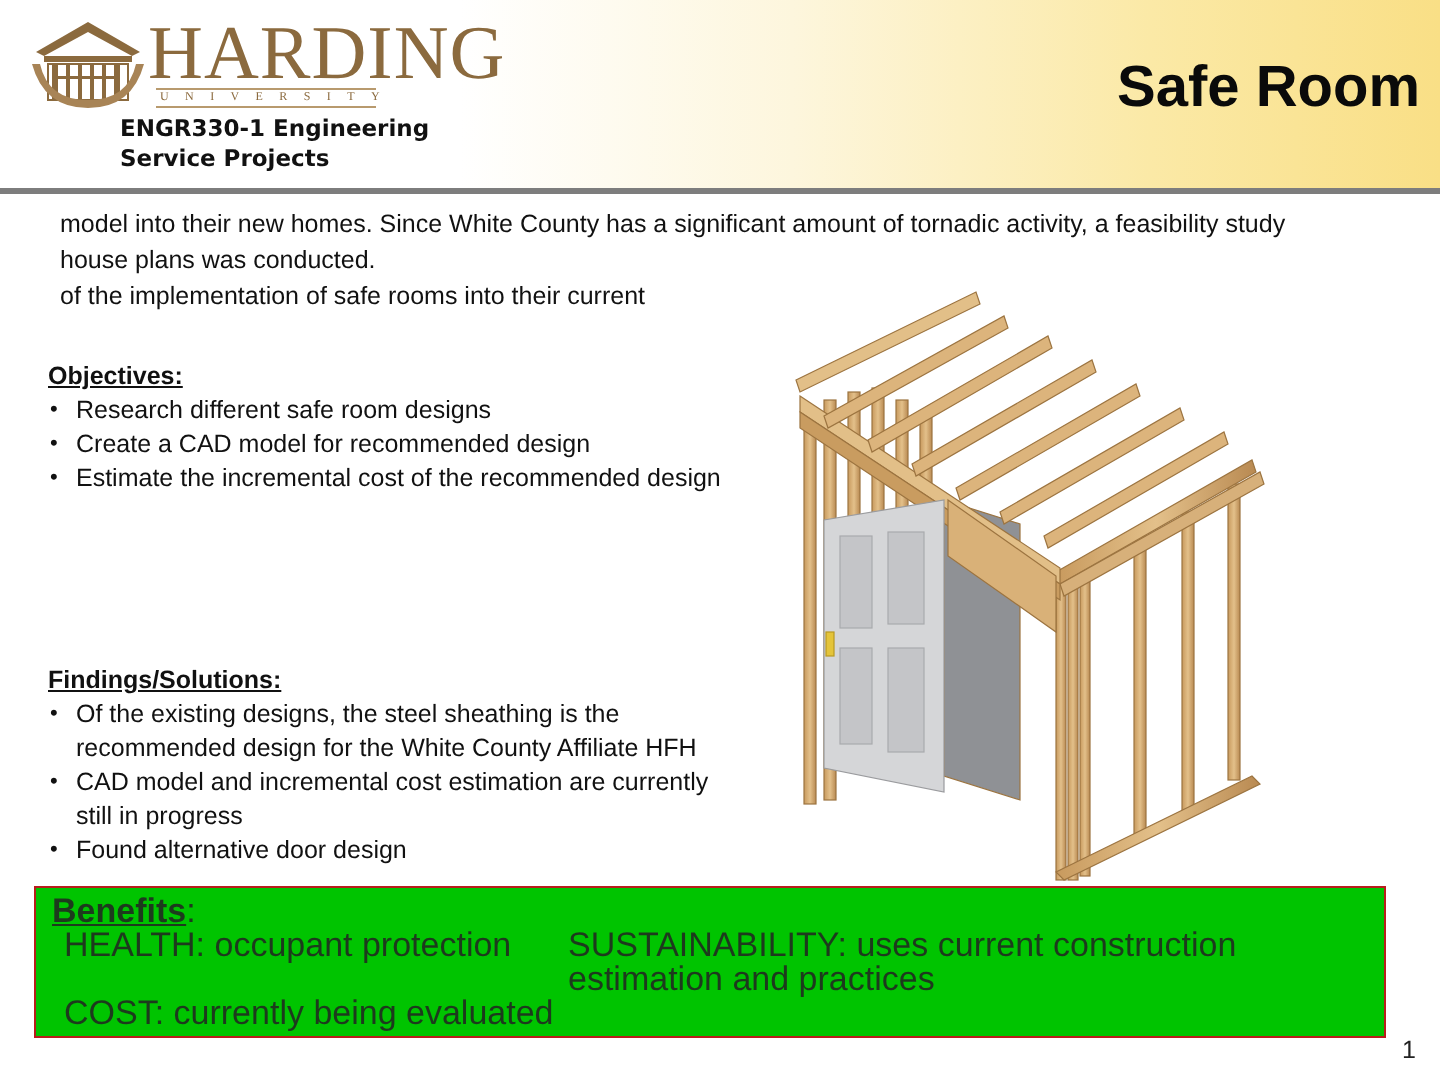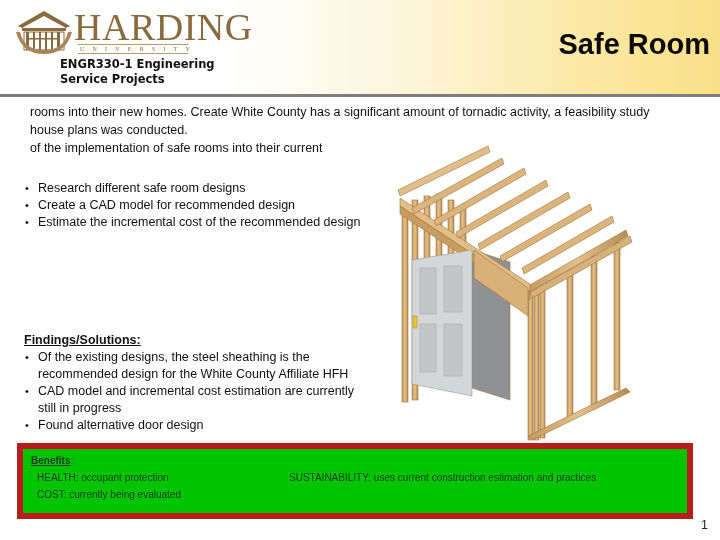--- a/index.html
+++ b/index.html
@@ -50,22 +50,22 @@
     .section .heading { font-weight: bold; text-decoration: underline; }
     .section ul { margin: 0; padding: 0; list-style: none; }
     .section li { position: relative; padding-left: 14px; }
     .section li::before {
       content: "\2022"; position: absolute; left: 1px; top: 0; font-size: 11px;
     }
     .objectives { top: 180px; }
     .findings { top: 332px; }
     .benefits {
       position: absolute; left: 17px; top: 443px; width: 676px; height: 76px;
-      background: #00c400; border: 6px solid #b91c1c; box-sizing: border-box;
-      padding: 3px 8px; font-size: 10px; line-height: 17px; color: #1d3a1d;
+      background: #00c400; border: 1px solid #b91c1c; box-sizing: border-box;
+      padding: 3px 8px; font-size: 17px; line-height: 17px; color: #1d3a1d;
     }
     .benefits .row { display: flex; }
     .benefits .col1 { width: 252px; padding-left: 6px; }
     .benefits .col2 { flex: 1; }
     .page-num { position: absolute; right: 12px; top: 518px; font-size: 12.5px; color: #222; }
     .frame { position: absolute; left: 378px; top: 138px; width: 345px; height: 305px; }
   </style>
 </head>
 <body>
 
@@ -91,26 +91,27 @@
 </div>
 
 <div class="course">
   <div>ENGR330-1 Engineering</div>
   <div>Service Projects</div>
 </div>
 
 <div class="title">Safe Room</div>
 
 <div class="background">
-  <span class="line">rooms into their new homes.  Create White County has a significant amount of tornadic activity, a feasibility study</span>
+  <span class="line">model into their new homes.  Since White County has a significant amount of tornadic activity, a feasibility study</span>
   <span class="line">house plans was conducted.</span>
   <span class="line">of the implementation of safe rooms into their current</span>
 </div>
 
 <div class="section objectives">
+  <div class="heading">Objectives:</div>
   <ul>
     <li>Research different safe room designs</li>
     <li>Create a CAD model for recommended design</li>
     <li>Estimate the incremental cost of the recommended design</li>
   </ul>
 </div>
 
 <div class="section findings">
   <div class="heading">Findings/Solutions:</div>
   <ul>

